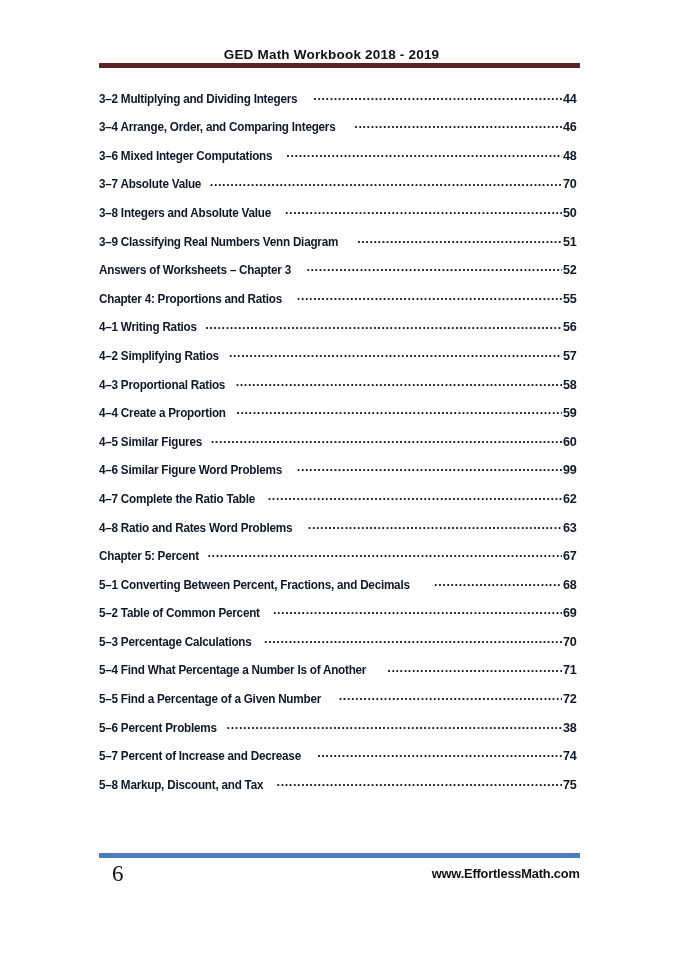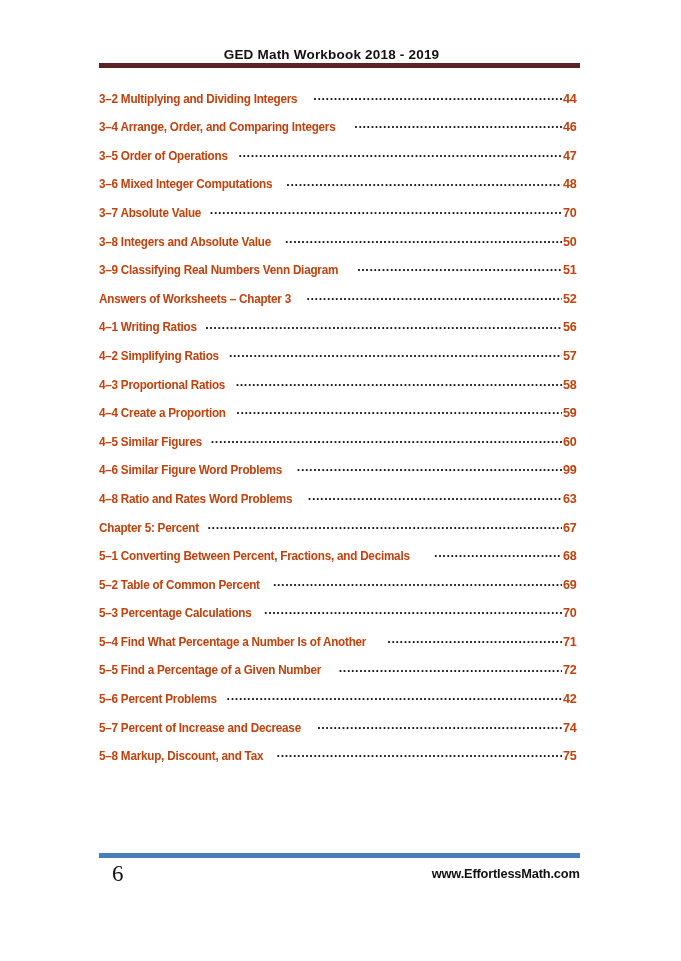--- a/index.html
+++ b/index.html
@@ -60,21 +60,21 @@
     left: 0;
     right: 0;
   }
   .toc-entry {
     display: flex;
     align-items: baseline;
     height: 28.6px;
     font-family: "Liberation Sans", sans-serif;
     font-size: 12.6px;
     font-weight: bold;
-    color: #c2410c;
+    color: #0f172a;
     letter-spacing: -0.25px;
     white-space: nowrap;
     overflow: hidden;
   }
   .toc-title {
     flex: 0 0 auto;
     transform: scaleX(0.93);
     transform-origin: left center;
   }
   .toc-leader {
@@ -155,25 +155,20 @@
           <span class="toc-title">3–2 Multiplying and Dividing Integers</span>
           <span class="toc-leader"></span>
           <span class="toc-page">44</span>
         </div>
         <div class="toc-entry">
           <span class="toc-title">3–4 Arrange, Order, and Comparing Integers</span>
           <span class="toc-leader"></span>
           <span class="toc-page">46</span>
         </div>
         <div class="toc-entry">
-          <span class="toc-title">3–5 Order of Operations</span>
-          <span class="toc-leader"></span>
-          <span class="toc-page">47</span>
-        </div>
-        <div class="toc-entry">
           <span class="toc-title">3–6 Mixed Integer Computations</span>
           <span class="toc-leader"></span>
           <span class="toc-page">48</span>
         </div>
         <div class="toc-entry">
           <span class="toc-title">3–7 Absolute Value</span>
           <span class="toc-leader"></span>
           <span class="toc-page">70</span>
         </div>
         <div class="toc-entry">
@@ -185,20 +180,25 @@
           <span class="toc-title">3–9 Classifying Real Numbers Venn Diagram</span>
           <span class="toc-leader"></span>
           <span class="toc-page">51</span>
         </div>
         <div class="toc-entry">
           <span class="toc-title">Answers of Worksheets – Chapter 3</span>
           <span class="toc-leader"></span>
           <span class="toc-page">52</span>
         </div>
         <div class="toc-entry">
+          <span class="toc-title">Chapter 4: Proportions and Ratios</span>
+          <span class="toc-leader"></span>
+          <span class="toc-page">55</span>
+        </div>
+        <div class="toc-entry">
           <span class="toc-title">4–1 Writing Ratios</span>
           <span class="toc-leader"></span>
           <span class="toc-page">56</span>
         </div>
         <div class="toc-entry">
           <span class="toc-title">4–2 Simplifying Ratios</span>
           <span class="toc-leader"></span>
           <span class="toc-page">57</span>
         </div>
         <div class="toc-entry">
@@ -215,20 +215,25 @@
           <span class="toc-title">4–5 Similar Figures</span>
           <span class="toc-leader"></span>
           <span class="toc-page">60</span>
         </div>
         <div class="toc-entry">
           <span class="toc-title">4–6 Similar Figure Word Problems</span>
           <span class="toc-leader"></span>
           <span class="toc-page">99</span>
         </div>
         <div class="toc-entry">
+          <span class="toc-title">4–7 Complete the Ratio Table</span>
+          <span class="toc-leader"></span>
+          <span class="toc-page">62</span>
+        </div>
+        <div class="toc-entry">
           <span class="toc-title">4–8 Ratio and Rates Word Problems</span>
           <span class="toc-leader"></span>
           <span class="toc-page">63</span>
         </div>
         <div class="toc-entry">
           <span class="toc-title">Chapter 5: Percent</span>
           <span class="toc-leader"></span>
           <span class="toc-page">67</span>
         </div>
         <div class="toc-entry">
@@ -252,21 +257,21 @@
           <span class="toc-page">71</span>
         </div>
         <div class="toc-entry">
           <span class="toc-title">5–5 Find a Percentage of a Given Number</span>
           <span class="toc-leader"></span>
           <span class="toc-page">72</span>
         </div>
         <div class="toc-entry">
           <span class="toc-title">5–6 Percent Problems</span>
           <span class="toc-leader"></span>
-          <span class="toc-page">42</span>
+          <span class="toc-page">38</span>
         </div>
         <div class="toc-entry">
           <span class="toc-title">5–7 Percent of Increase and Decrease</span>
           <span class="toc-leader"></span>
           <span class="toc-page">74</span>
         </div>
         <div class="toc-entry">
           <span class="toc-title">5–8 Markup, Discount, and Tax</span>
           <span class="toc-leader"></span>
           <span class="toc-page">75</span>

